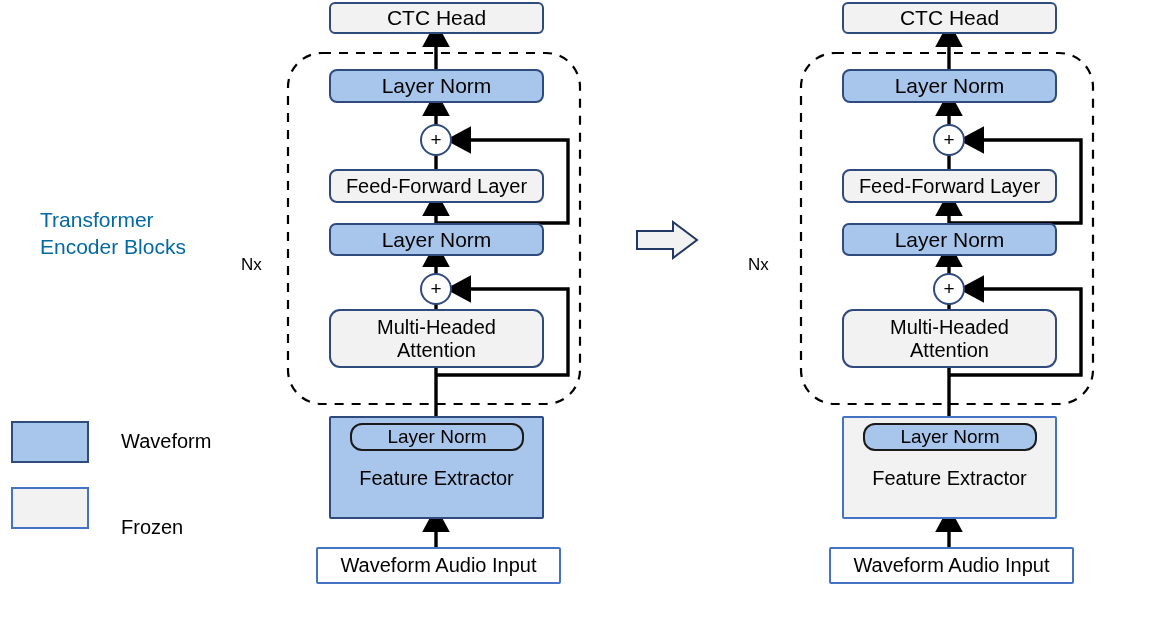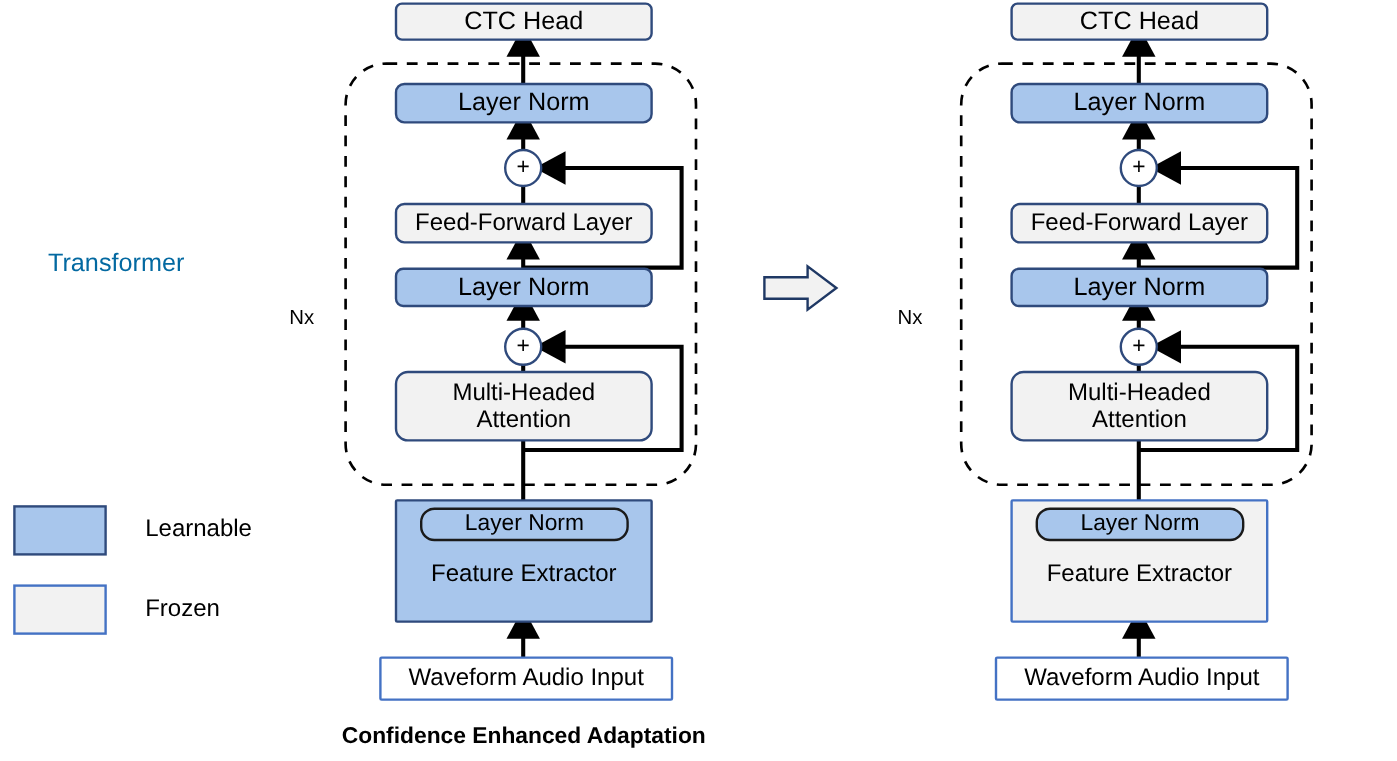--- a/index.html
+++ b/index.html
@@ -113,21 +113,21 @@
   <div class="boxtext" style="left:843px;top:170px;width:213px;height:32px;font-size:20px;">Feed-Forward Layer</div>
   <div class="boxtext" style="left:843px;top:224px;width:213px;height:31px;font-size:21px;">Layer  Norm</div>
   <div class="boxtext" style="left:934px;top:274px;width:30px;height:30px;font-size:19px;">+</div>
   <div class="boxtext" style="left:843px;top:310px;width:213px;height:57px;font-size:20px;">Multi-Headed
 Attention</div>
   <div class="boxtext" style="left:864px;top:424px;width:172px;height:26px;font-size:19px;">Layer  Norm</div>
   <div class="boxtext" style="left:843px;top:458px;width:213px;height:40px;font-size:20px;">Feature Extractor</div>
   <div class="boxtext" style="left:830px;top:548px;width:243px;height:35px;font-size:20px;">Waveform Audio Input</div>
 
   <div class="lbl side-title" style="left:40px;top:208px;">Transformer</div>
+  <div class="lbl side-title" style="left:40px;top:235px;">Encoder Blocks</div>
   <div class="lbl nx" style="left:241px;top:227px;">Nx</div>
   <div class="lbl nx" style="left:748px;top:227px;">Nx</div>
 
-  <div class="lbl legend-text" style="left:121px;top:430px;">Learnable</div>
-  <div class="lbl legend-text" style="left:121px;top:496px;">Frozen</div>
+  <div class="lbl legend-text" style="left:121px;top:430px;">Waveform</div>
+  <div class="lbl legend-text" style="left:121px;top:516px;">Frozen</div>
 
-  <div class="lbl caption" style="left:270px;top:603px;width:333px;">Confidence Enhanced Adaptation</div>
 
 </div>
 
 </body></html>

